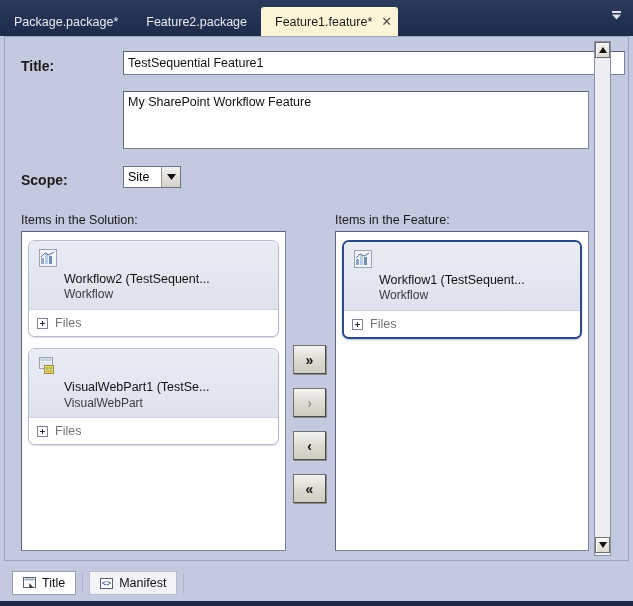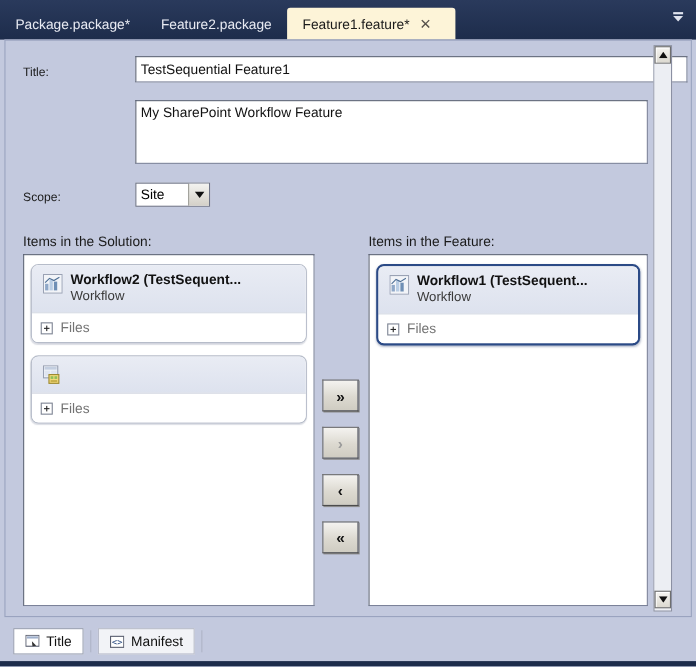--- a/index.html
+++ b/index.html
@@ -34,21 +34,21 @@
     font-size: 12.5px;
     white-space: nowrap;
     cursor: default;
   }
   .tab.active {
     background: #fdf4d8;
     color: #1a1a1a;
     border-top-left-radius: 3px;
     border-top-right-radius: 3px;
     height: 29px;
-    padding-right: 22px;
+    padding-right: 6px;
   }
   .tab .closex {
     margin-left: 9px;
     font-size: 13px;
     color: #55504a;
     font-family: "Liberation Sans", sans-serif;
   }
   .tab-overflow {
     position: absolute; right: 6px; top: 4px;
     width: 22px; height: 22px;
@@ -59,44 +59,45 @@
   .designer {
     position: absolute; left: 4px; top: 36px;
     width: 625px; height: 525px;
     background: #c3c9de;
     border: 1px solid #9aa3bf;
   }
 
   
   .frow { position: absolute; display: flex; }
   .flabel {
-    font-size: 11px;
+    font-size: 14px;
     color: #1a1a1a;
     white-space: nowrap;
+    font-weight: bold;
   }
   .textinput {
     background: #ffffff;
     border: 1px solid #7b8299;
     border-top-color: #5d6476;
     border-left-color: #5d6476;
     font-family: "Liberation Sans", sans-serif;
     font-size: 12.5px;
     color: #111;
     padding: 2px 4px;
     outline: none;
   }
   textarea.textinput { resize: none; line-height: 1.35; }
 
   .combo {
     display: inline-flex;
     align-items: stretch;
     background: #fff;
     border: 1px solid #6e7487;
     height: 22px;
-    width: 68px;
+    width: 58px;
   }
   .combo .cval {
     flex: 1;
     display: flex; align-items: center;
     padding-left: 4px;
     font-size: 12.5px;
   }
   .combo .carrow {
     width: 19px;
     background: linear-gradient(to bottom,#f3f3f0 0%,#d4d0c8 100%);
@@ -141,26 +142,27 @@
     padding: 6px 8px 7px 8px;
     border-bottom: 1px solid #ccd2de;
   }
   .card-ico {
     width: 18px; height: 18px;
     margin: 2px 7px 0 2px;
     flex: 0 0 18px;
   }
   .card-text { min-width: 0; }
   .card-title {
-    font-weight: bold;
+    font-weight: normal;
     font-size: 12.5px;
     color: #111;
     white-space: nowrap;
     overflow: hidden;
     line-height: 1.15;
+    margin-top: 25px;
   }
   .card-sub {
     font-size: 12px;
     color: #3a3a3a;
     margin-top: 2px;
     line-height: 1.15;
   }
   .card-foot {
     background: #ffffff;
     display: flex; align-items: center;
@@ -328,20 +330,24 @@
               <rect x="0.5" y="0.5" width="13" height="11" fill="#eef1f7" stroke="#98a0b2"></rect>
               <rect x="1.5" y="1.5" width="11" height="2.5" fill="#c3cee0"></rect>
               <rect x="1.5" y="5" width="5" height="5" fill="#dfe5f0"></rect>
               <rect x="7.5" y="5" width="5" height="5" fill="#dfe5f0"></rect>
               <rect x="5.5" y="8.5" width="9" height="8" fill="#f2d97a" stroke="#9d8a31"></rect>
               <rect x="7" y="10" width="2.5" height="2.5" fill="#8fbf5a"></rect>
               <rect x="10.5" y="10" width="2.5" height="2.5" fill="#8fbf5a"></rect>
               <rect x="7" y="13.5" width="6" height="1.8" fill="#c8b04a"></rect>
             </svg>
           </span>
+          <span class="card-text">
+            <span class="card-title" style="display:block;">VisualWebPart1 (TestSe...</span>
+            <span class="card-sub" style="display:block;">VisualWebPart</span>
+          </span>
         </div>
         <div class="card-foot">
           <span class="plusbox"></span>
           <span class="foot-label">Files</span>
         </div>
       </div>
     </div>
 
     <div class="xferwrap" style="left:288px; top:308px;">
       <div class="xbtn">

